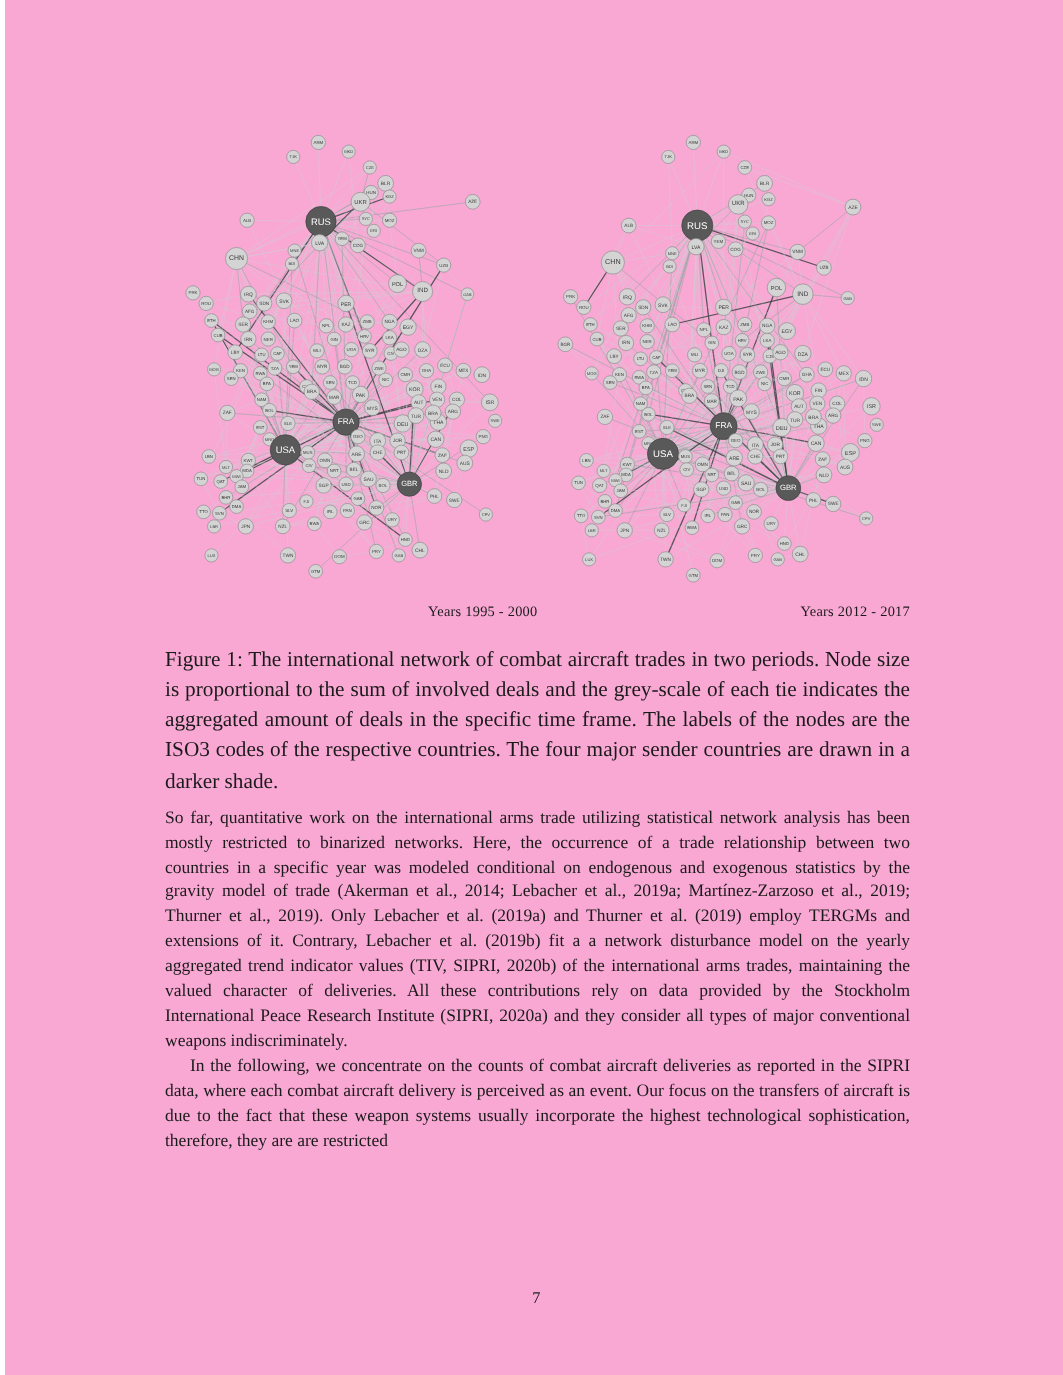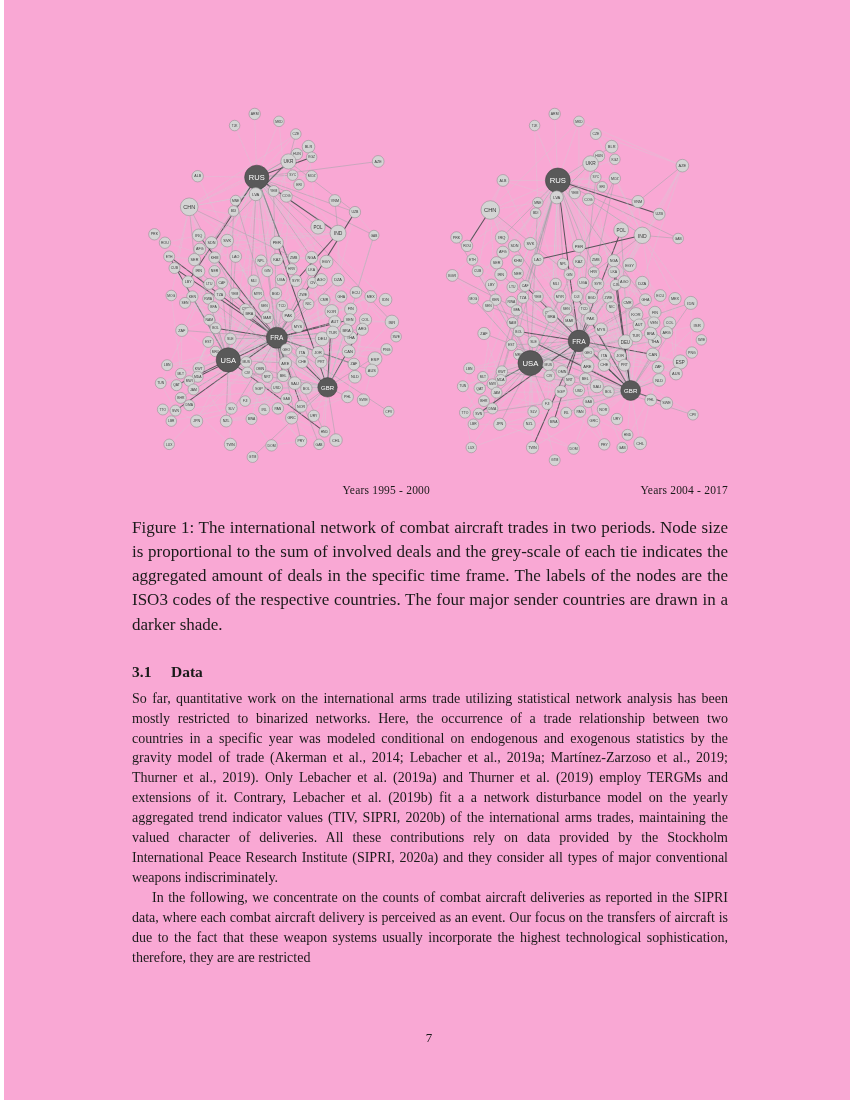--- a/index.html
+++ b/index.html
@@ -2543,30 +2543,27 @@
                   <circle cx="101" cy="345" r="5.2" fill="#d4d4d4" stroke="#8a8a8a" stroke-width="0.5"></circle>
                   <text class="node-label" x="101" y="345.2" font-size="3.224" fill="#3a3a3a">GTM</text>
                 </g>
               </g>
             </svg>
         </div>
       </div>
 
       <div class="panel-captions">
         <div class="panel-caption">Years 1995 - 2000</div>
-        <div class="panel-caption">Years 2004 - 2017</div>
+        <div class="panel-caption">Years 2012 - 2017</div>
       </div>
 
       <div class="fig-caption">Figure 1: The international network of combat aircraft trades in two periods. Node size is proportional to the sum of involved deals and the grey-scale of each tie indicates the aggregated amount of deals in the specific time frame. The labels of the nodes are the ISO3 codes of the respective countries. The four major sender countries are drawn in a darker shade.</div>
     </div>
 
 
-    <h3 class="subsection">
-      <span class="num">3.1</span><span>Data</span>
-    </h3>
 
     <p class="body">So far, quantitative work on the international arms trade utilizing statistical network analysis has been mostly restricted to binarized networks. Here, the occurrence of a trade relationship between two countries in a specific year was modeled conditional on endogenous and exogenous statistics by the gravity model of trade (Akerman et al., 2014; Lebacher et al., 2019a; Martínez-Zarzoso et al., 2019; Thurner et al., 2019). Only Lebacher et al. (2019a) and Thurner et al. (2019) employ TERGMs and extensions of it. Contrary, Lebacher et al. (2019b) fit a a network disturbance model on the yearly aggregated trend indicator values (TIV, SIPRI, 2020b) of the international arms trades, maintaining the valued character of deliveries. All these contributions rely on data provided by the Stockholm International Peace Research Institute (SIPRI, 2020a) and they consider all types of major conventional weapons indiscriminately.</p>
     <p class="body indent">In the following, we concentrate on the counts of combat aircraft deliveries as reported in the SIPRI data, where each combat aircraft delivery is perceived as an event. Our focus on the transfers of aircraft is due to the fact that these weapon systems usually incorporate the highest technological sophistication, therefore, they are are restricted</p>
 
   </div>
 
   <div class="pageno">7</div>
 </div>
 
 </body></html>

